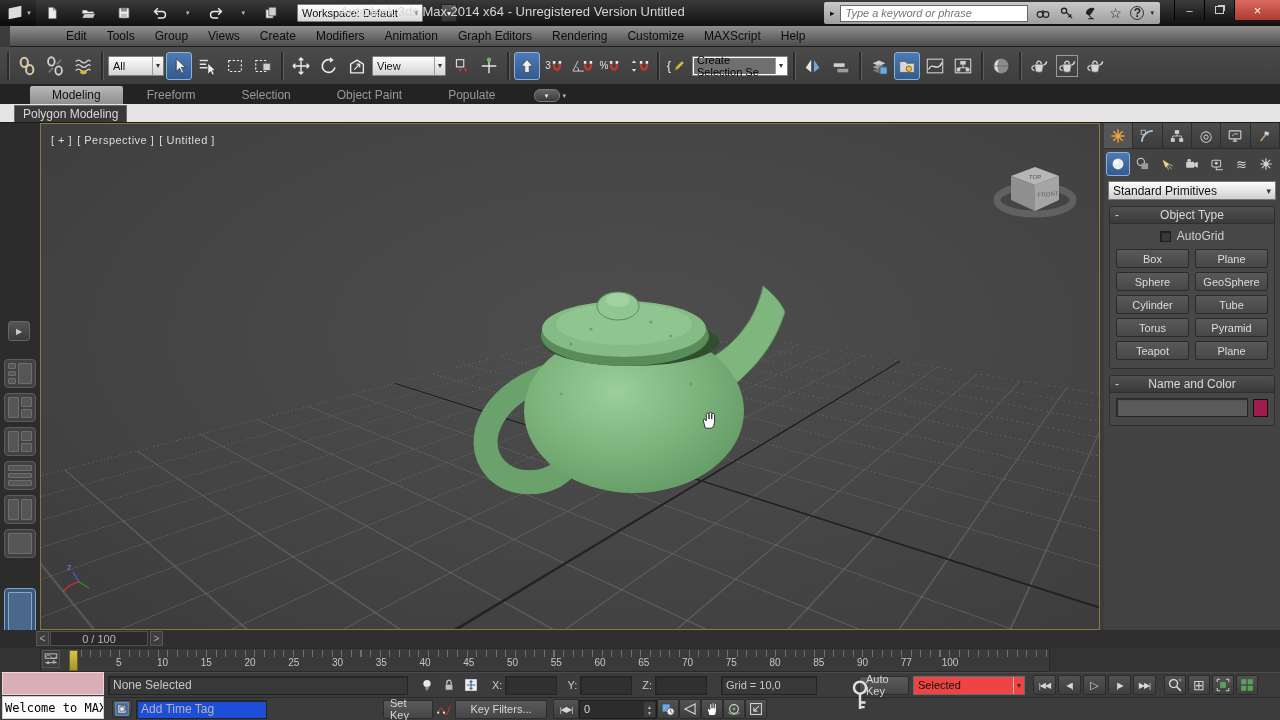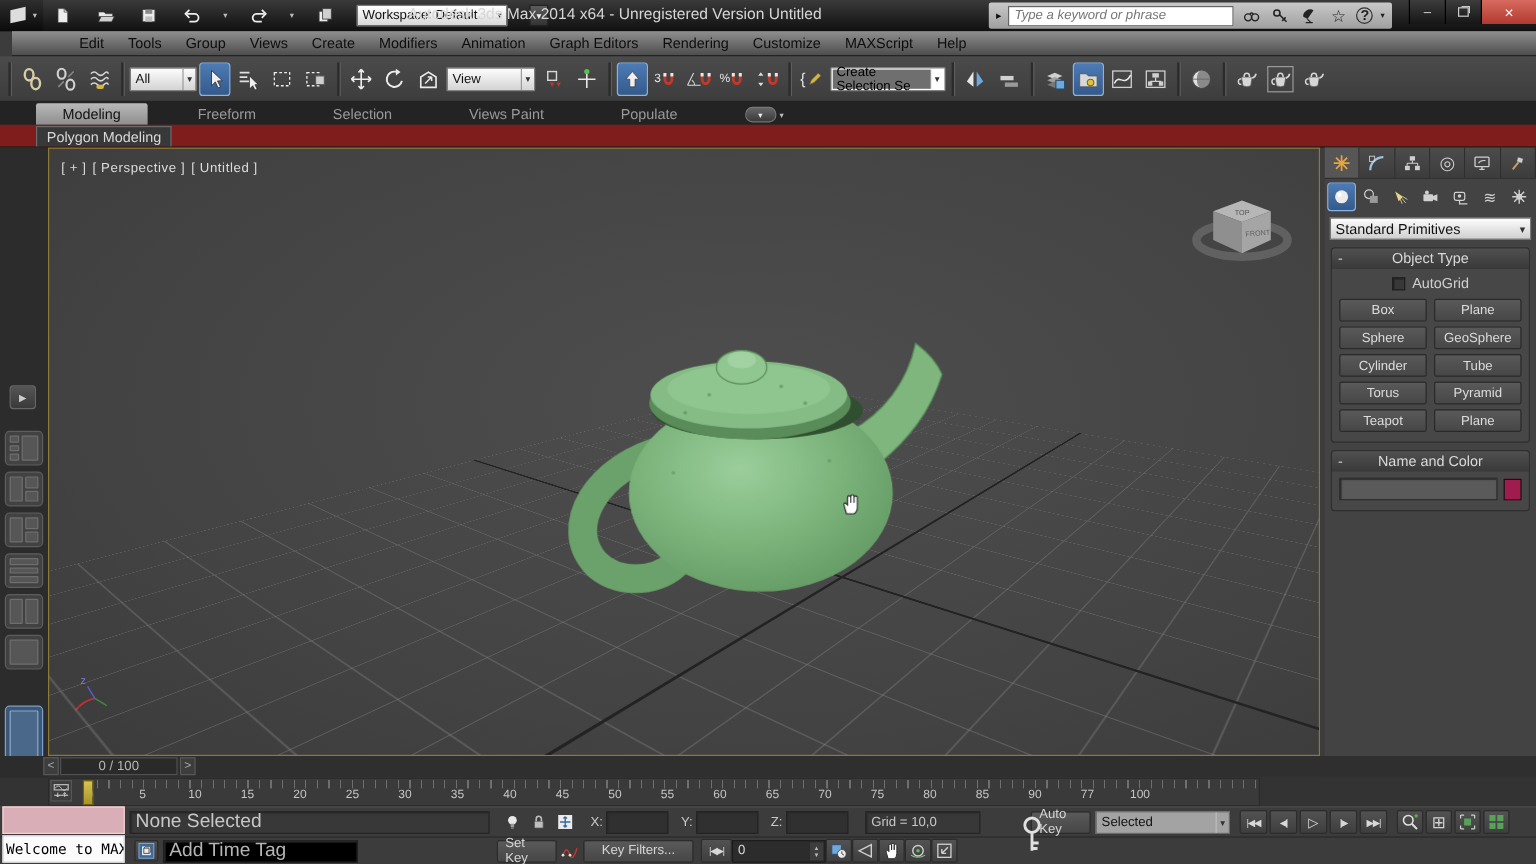--- a/index.html
+++ b/index.html
@@ -37,26 +37,26 @@
   .tsep{width:2px;height:28px;margin:0 3px;background:#2b2b2b;box-shadow:1px 0 0 #5d5d5d}
   .tbtn{min-width:26px;height:28px;display:flex;align-items:center;justify-content:center;border-radius:3px;position:relative}
   .tbtn.active{background:linear-gradient(#568;, #345);background:linear-gradient(#4d7bb5,#335a8c);border:1px solid #8ab2e0}
   .tcombo{display:flex;align-items:center;height:20px;background:linear-gradient(#fdfdfd,#d4d4d4);border:1px solid #818181;color:#111;font-size:11px;padding-left:4px;border-radius:1px}
   .tcombo .carr{margin-left:auto;align-self:stretch;display:flex;align-items:center;padding:0 3px;border-left:1px solid #9a9a9a;font-size:8px;color:#333}
   .tcombo.dark{background:#fff;padding:1px}
   .tcombo.dark .inner{background:#6f6f6f;color:#000;height:100%;display:flex;align-items:center;padding:0 3px;flex:1;font-size:11px}
   .glyph{color:#e3e3e3;font-size:13px}
 
   
-  .ribbontabs{position:absolute;left:0;top:84px;width:1280px;height:20px;background:#232323;display:flex;align-items:flex-end;padding-left:30px;gap:20px}
+  .ribbontabs{position:absolute;left:0;top:84px;width:1280px;height:20px;background:#232323;display:flex;align-items:flex-end;padding-left:30px;gap:2px}
   .rtab{padding:2px 22px;color:#9a9a9a;font-size:12px}
   .rtab.active{background:linear-gradient(#b9b9b9,#8e8e8e);color:#111;border-radius:2px 2px 0 0}
   .rmin{margin-left:14px;margin-bottom:2px;display:flex;align-items:center;gap:3px}
   .rminbtn{width:26px;height:13px;background:linear-gradient(#666,#3a3a3a);border:1px solid #777;border-radius:6px;display:flex;align-items:center;justify-content:center;font-size:7px;color:#eee}
-  .ribbonrow{position:absolute;left:0;top:104px;width:1280px;height:19px;background:#7f1d1d;border-bottom:1px solid #1a1a1a;display:flex;align-items:center;padding-left:30px}
+  .ribbonrow{position:absolute;left:0;top:104px;width:1280px;height:19px;background:#e5e5e5;border-bottom:1px solid #1a1a1a;display:flex;align-items:center;padding-left:14px}
   .ptab{border:1px solid #6a6a6a;border-bottom:none;background:#383838;color:#d8d8d8;font-size:12px;padding:1px 8px}
 
   
   .leftstrip{position:absolute;left:0;top:123px;width:40px;height:549px;background:#2c2c2c}
   .lsarrow{position:absolute;left:8px;top:198px;width:22px;height:20px;background:linear-gradient(#555,#3a3a3a);border:1px solid #666;border-radius:3px;display:flex;align-items:center;justify-content:center;color:#ccc;font-size:8px}
   .lbtn{position:absolute;left:4px;width:32px;height:29px;background:#424242;border:1px solid #5d5d5d;border-radius:4px;padding:3px;display:grid;gap:2px}
   .lbtn div{background:#565656;border:1px solid #6e6e6e;border-radius:1px}
   .lbtn.blue{background:#3c5876;border-color:#7ba0cc;height:50px}
   .lbtn.blue div{background:#49688a;border-color:#8aa8c8}
 
@@ -108,24 +108,24 @@
   .ruler .minorticks{position:absolute;left:30px;top:1px;height:7px;width:978px;
      background:repeating-linear-gradient(90deg,#6f6f6f 0 1px,transparent 1px 9.65px)}
   .ruler .labels{position:absolute;left:34px;right:99px;top:8px;display:flex;justify-content:space-between}
   .tick{width:0;display:flex;justify-content:center;color:#c6c6c6;font-size:10px}
   .slider{position:absolute;left:28px;top:1px;width:9px;height:21px;background:linear-gradient(#d6c452,#a89428);border:1px solid #6e6014}
   .mcurve{position:absolute;left:42px;top:650px;width:18px;height:18px;border:1px solid #555;background:#3d3d3d;display:flex;align-items:center;justify-content:center}
 
   
   .status1{position:absolute;left:0;top:672px;width:1280px;height:25px;background:#3c3c3c;border-top:1px solid #4c4c4c;display:flex;align-items:center}
   .status2{position:absolute;left:0;top:697px;width:1280px;height:23px;background:#3c3c3c;border-top:1px solid #2a2a2a;display:flex;align-items:center}
-  .field{background:#383838;border:1px solid #242424;box-shadow:inset 1px 1px 1px #2b2b2b;color:#c7c7c7;font-size:16px;display:flex;align-items:center;padding:0 4px;height:19px}
+  .field{background:#383838;border:1px solid #242424;box-shadow:inset 1px 1px 1px #2b2b2b;color:#c7c7c7;font-size:12px;display:flex;align-items:center;padding:0 4px;height:19px}
   .coordlbl{color:#c9c9c9;font-size:11px;margin:0 3px 0 10px}
   .sbtn{height:19px;display:flex;align-items:center;justify-content:center;background:linear-gradient(#5a5a5a,#464646);border:1px solid #2c2c2c;border-radius:2px;color:#d6d6d6;font-size:11px;padding:0 6px}
-  .wcombo{height:19px;background:#a3a3a3;border:1px solid #6a6a6a;color:#111;font-size:11px;display:flex;align-items:center;padding-left:4px}
+  .wcombo{height:19px;background:#ef4444;border:1px solid #6a6a6a;color:#111;font-size:11px;display:flex;align-items:center;padding-left:4px}
   .wcombo .carr{margin-left:auto;padding:0 3px;color:#333;font-size:8px;border-left:1px solid #bbb;align-self:stretch;display:flex;align-items:center}
   .pbtn{width:23px;height:20px;display:flex;align-items:center;justify-content:center;color:#d8d8d8;font-size:8px;letter-spacing:-1px;background:linear-gradient(#525252,#3e3e3e);border:1px solid #2c2c2c;border-radius:2px}
   .navbtn{width:22px;height:20px;display:flex;align-items:center;justify-content:center;background:linear-gradient(#525252,#3e3e3e);border:1px solid #2c2c2c;border-radius:2px}
   .framefield{width:78px;height:19px;background:#2c2c2c;border:1px solid #1d1d1d;color:#d8d8d8;font-size:11px;display:flex;align-items:center;padding-left:4px;position:relative}
   .spin{position:absolute;right:1px;top:1px;bottom:1px;width:11px;display:flex;flex-direction:column;align-items:center;justify-content:space-between;background:#3d3d3d;font-size:5px;color:#bbb;padding:2px 0}
   .bigkey{position:absolute;left:844px;top:676px;width:32px;height:40px;display:flex;align-items:center;justify-content:center}
   .listener-pink{position:absolute;left:2px;top:672px;width:102px;height:23px;background:#d9aeb6;border:1px solid #f2d4d8}
   .listener-white{position:absolute;left:2px;top:696px;width:102px;height:23px;background:#fbfbfb;border:1px solid #d0d0d0;color:#000;font-family:"DejaVu Sans Mono",monospace;font-size:12px;white-space:nowrap;overflow:hidden;display:flex;align-items:center;padding-left:2px}
   .prompt{color:#c4c4c4;font-size:12px}
 </style>
@@ -664,21 +664,21 @@
         <svg class="ic">
           <use href="#i-teapot"></use>
         </svg>
       </div>
   </div>
 
   <div class="ribbontabs">
     <span class="rtab active">Modeling</span>
     <span class="rtab">Freeform</span>
     <span class="rtab">Selection</span>
-    <span class="rtab">Views Paint</span>
+    <span class="rtab">Object Paint</span>
     <span class="rtab">Populate</span>
     <span class="rmin">
       <span class="rminbtn">▾</span>
       <span class="tinyarr">▾</span>
     </span>
   </div>
   <div class="ribbonrow">
     <span class="ptab">Polygon Modeling</span>
   </div>
 
@@ -1031,21 +1031,21 @@
     </div>
   </div>
 
   <div class="status2">
     <div style="width:112px"></div>
     <div class="navbtn" style="width:20px;height:18px">
         <svg class="ic16">
           <use href="#i-comm"></use>
         </svg>
       </div>
-    <div class="field" style="width:162px;margin-left:4px;background:#000000;color:#b5b5b5">Add Time Tag</div>
+    <div class="field" style="width:131px;margin-left:4px;background:#1d4ed8;color:#b5b5b5">Add Time Tag</div>
     <div class="sbtn" style="margin-left:116px;width:50px">Set Key</div>
     <div class="navbtn" style="background:none;border:none">
         <svg class="ic16">
           <use href="#i-redcurve"></use>
         </svg>
       </div>
     <div class="sbtn" style="width:92px">Key Filters...</div>
     <div class="pbtn" style="margin-left:6px;width:26px">|◀▶|</div>
     <div class="framefield">
       <span>0</span>

